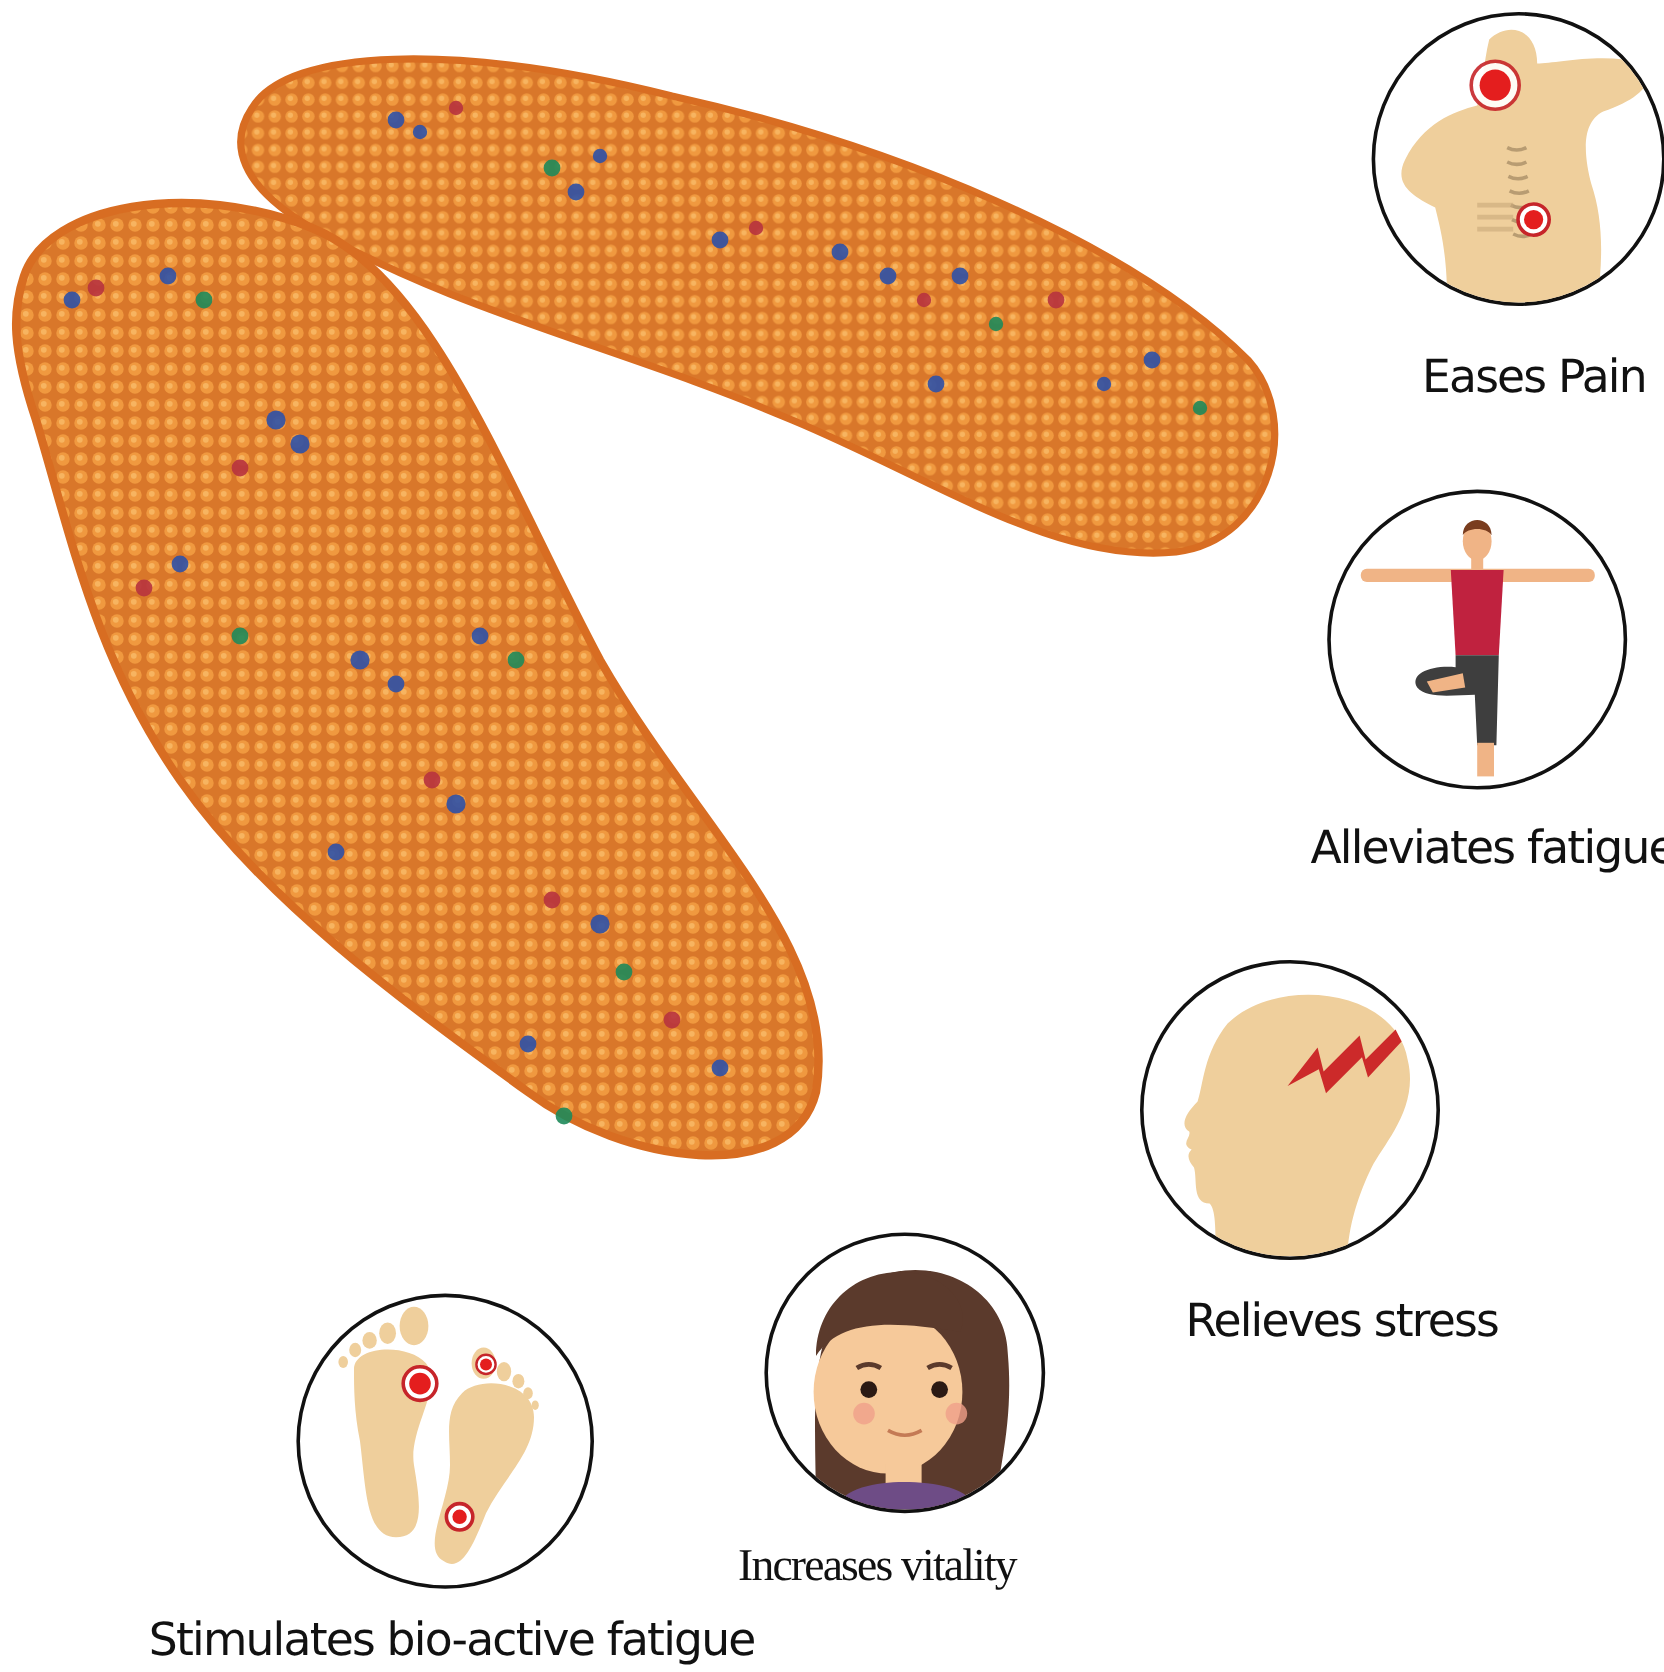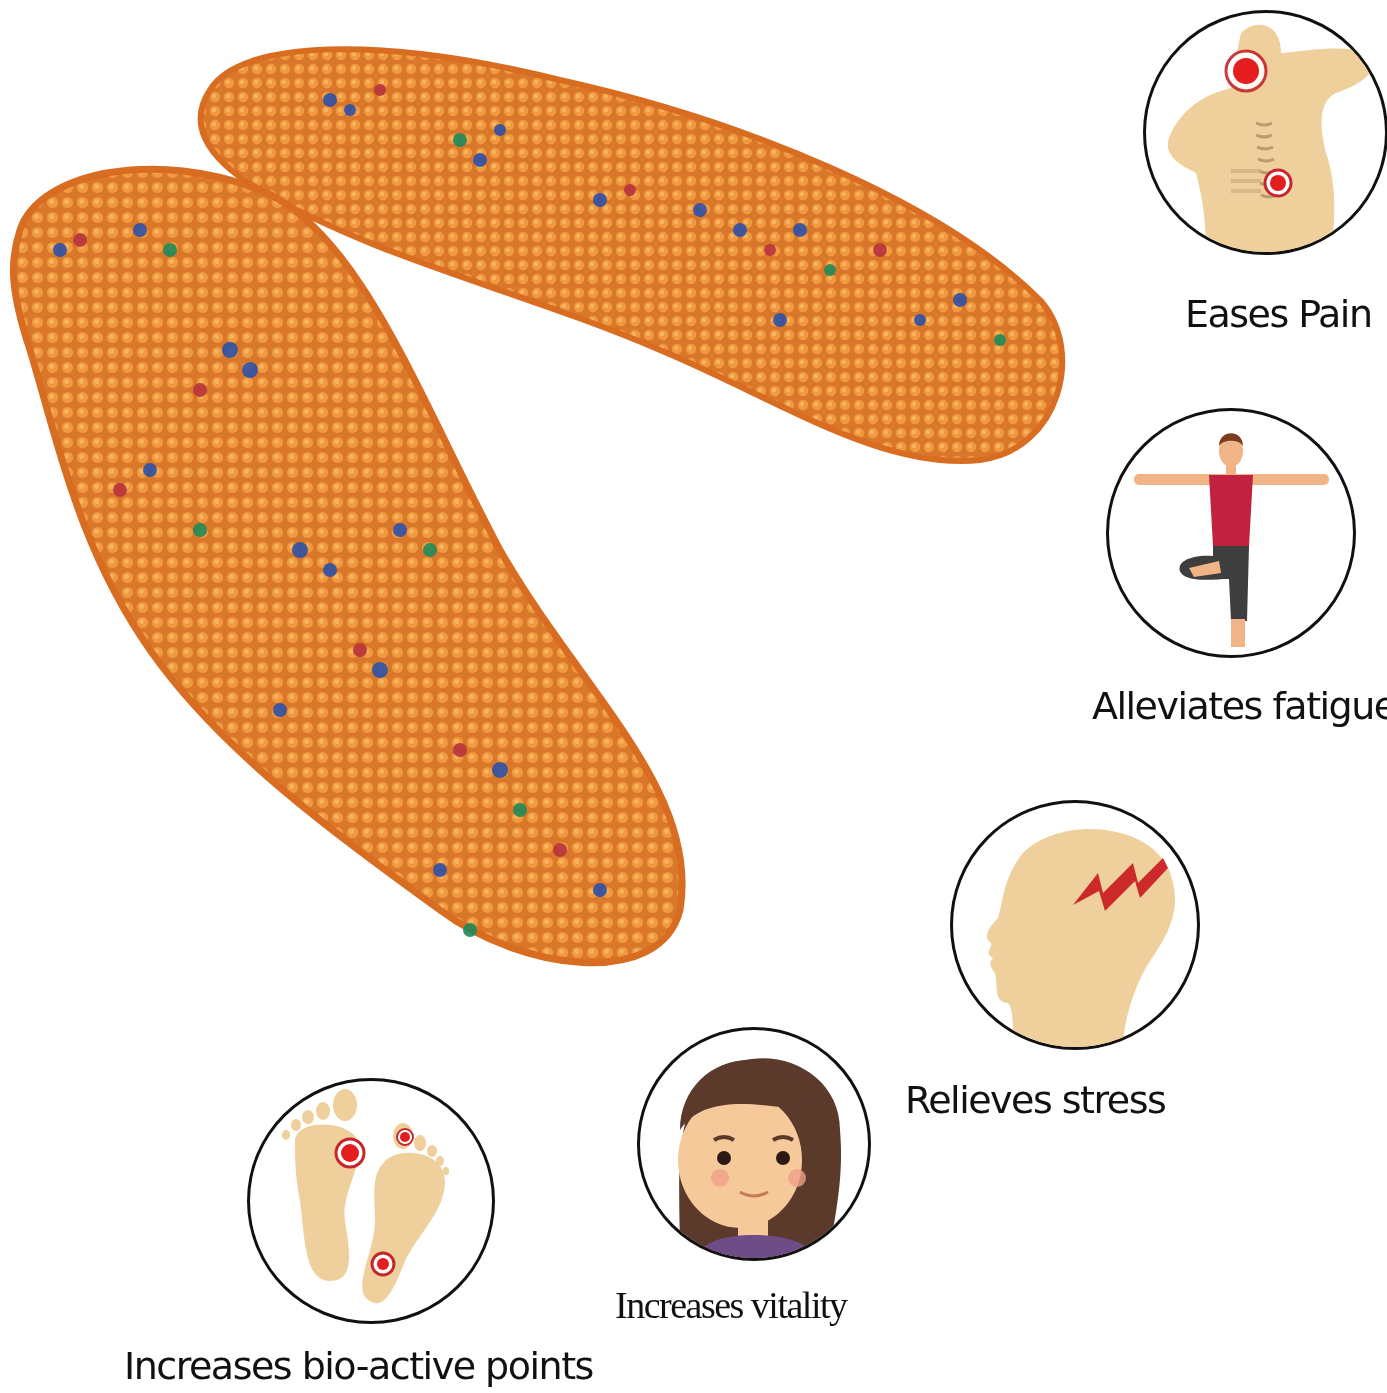--- a/index.html
+++ b/index.html
@@ -122,21 +122,21 @@
   </svg>
 </div>
 <div class="label" style="left:1092px;top:684px;">Alleviates fatigue</div>
 
 <div class="circle" style="left:950px;top:800px;width:250px;height:250px;">
   <svg width="244" height="244" viewBox="0 0 244 244">
     <path d="M70,50 C110,10 210,20 220,80 C230,120 200,150 190,170 C180,190 170,220 170,244 L60,244 C60,220 60,205 55,200 C40,200 45,180 42,170 C38,165 35,160 40,155 C30,150 40,145 38,140 C30,135 35,125 45,115 C50,100 50,75 70,50 Z" fill="#efcf9c"></path>
     <path d="M120,102 L145,70 L150,90 L180,60 L185,80 L210,55 L215,65 L187,95 L182,78 L152,108 L146,88 Z" fill="#cc2a2a"></path>
   </svg>
 </div>
-<div class="label" style="left:905px;top:1078px;">Relieves stress</div>
+<div class="label" style="left:988px;top:1078px;">Relieves stress</div>
 
 <div class="circle" style="left:637px;top:1027px;width:234px;height:234px;">
   <svg width="228" height="228" viewBox="0 0 228 228">
     <path d="M40,230 C40,150 30,70 80,40 C130,10 200,40 200,100 C205,160 190,200 190,230 Z" fill="#5b3a2c"></path>
     <ellipse cx="100" cy="130" rx="62" ry="68" fill="#f6c99a"></ellipse>
     <path d="M40,100 C60,70 100,70 160,80 C170,60 150,30 110,30 C70,30 40,60 40,100 Z" fill="#5b3a2c"></path>
     <circle cx="84" cy="128" r="7" fill="#2b1a14"></circle>
     <circle cx="143" cy="128" r="7" fill="#2b1a14"></circle>
     <path d="M74,110 q10,-6 20,0" stroke="#5b3a2c" stroke-width="4" fill="none"></path>
     <path d="M133,110 q10,-6 20,0" stroke="#5b3a2c" stroke-width="4" fill="none"></path>
@@ -166,13 +166,13 @@
       <ellipse cx="196" cy="90" rx="3" ry="4"></ellipse>
     </g>
     <circle cx="100" cy="72" r="14" fill="#fff" stroke="#c6252a" stroke-width="3"></circle>
     <circle cx="100" cy="72" r="9" fill="#e41e1e"></circle>
     <circle cx="155" cy="56" r="8" fill="#fff" stroke="#c6252a" stroke-width="2"></circle>
     <circle cx="155" cy="56" r="5" fill="#e41e1e"></circle>
     <circle cx="133" cy="183" r="11" fill="#fff" stroke="#c6252a" stroke-width="3"></circle>
     <circle cx="133" cy="183" r="6" fill="#e41e1e"></circle>
   </svg>
 </div>
-<div class="label" style="left:124px;top:1344px;">Increases bio-active points</div>
+<div class="label" style="left:124px;top:1344px;">Stimulates bio-active fatigue</div>
 
 </body></html>

